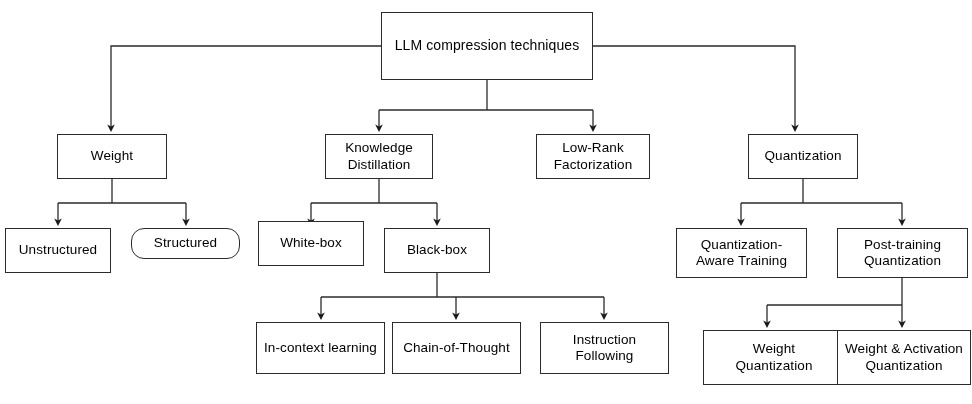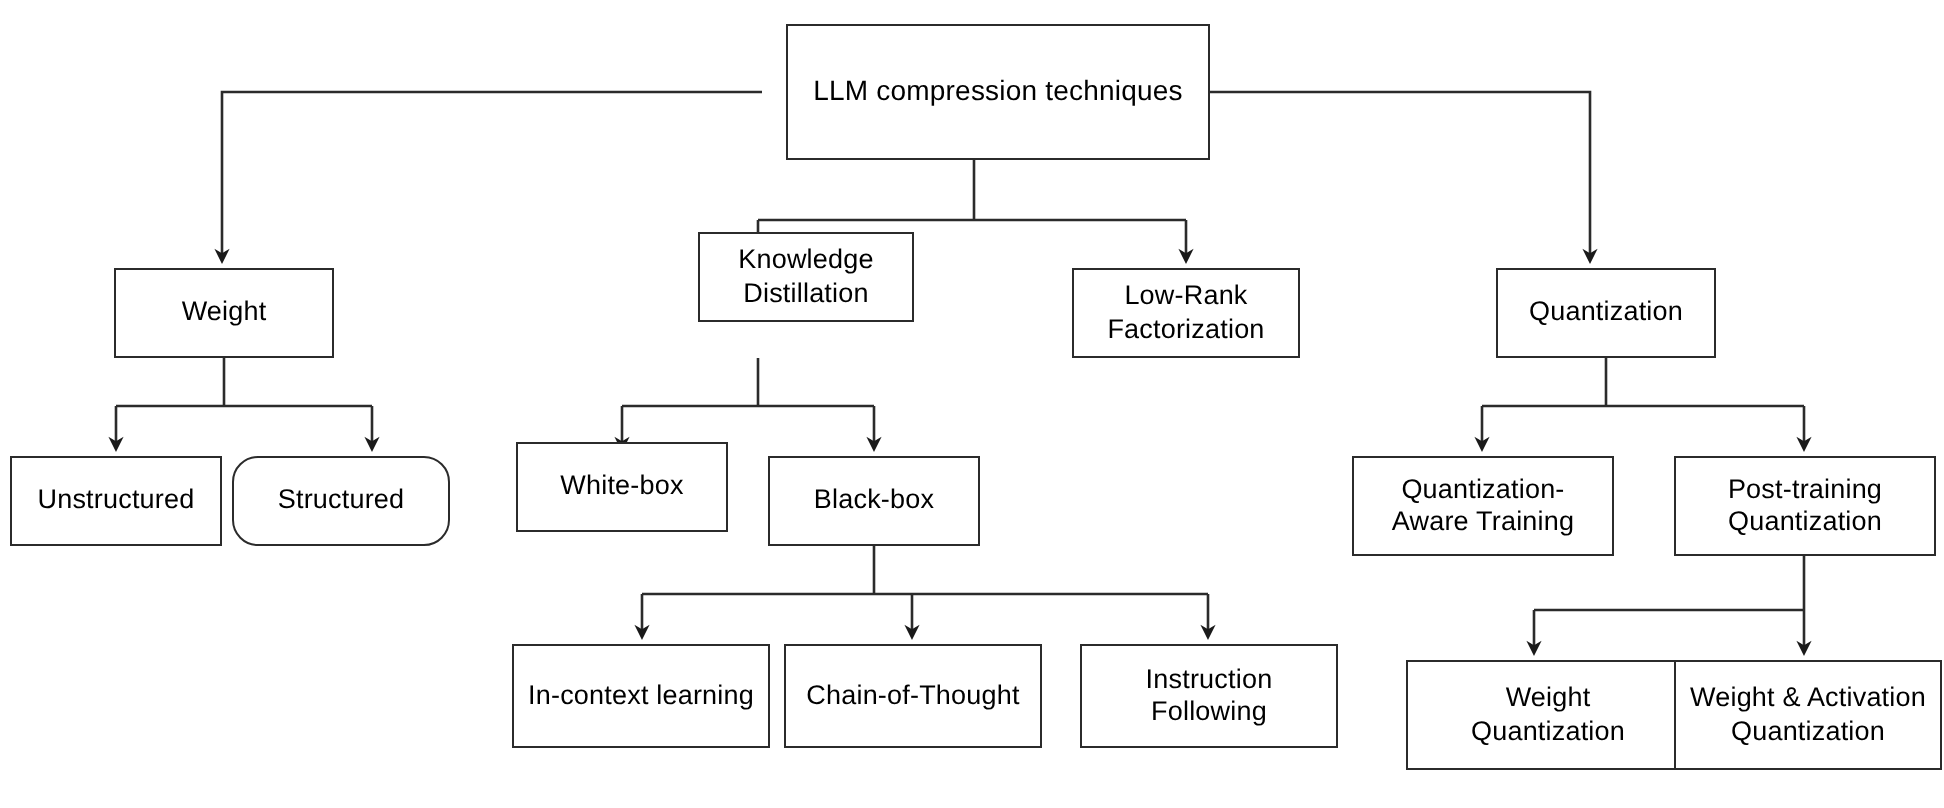--- a/index.html
+++ b/index.html
@@ -86,35 +86,35 @@
       <path d="M741,203 L741,222" marker-end="url(#arw)"></path>
       <path d="M902,203 L902,222" marker-end="url(#arw)"></path>
 
       <path d="M902,278 L902,305"></path>
       <path d="M767,305 L902,305"></path>
       <path d="M767,305 L767,324" marker-end="url(#arw)"></path>
       <path d="M902,305 L902,324" marker-end="url(#arw)"></path>
     </g>
   </svg>
 
-  <div class="node root" style="left:381px; top:12px; width:212px; height:68px;margin-left:12px;">LLM  compression techniques</div>
+  <div class="node root" style="left:381px; top:12px; width:212px; height:68px;">LLM  compression techniques</div>
 
   <div class="node" style="left:57px; top:134px; width:110px; height:45px;">Weight</div>
 
-  <div class="node" style="left:325px; top:116px; width:108px; height:45px;margin-left:24px;">Knowledge
+  <div class="node" style="left:325px; top:134px; width:108px; height:45px;">Knowledge
 Distillation</div>
 
   <div class="node" style="left:536px; top:134px; width:114px; height:45px;">Low-Rank
 Factorization</div>
 
   <div class="node" style="left:748px; top:134px; width:110px; height:45px;">Quantization</div>
 
   <div class="node" style="left:5px; top:228px; width:106px; height:45px;">Unstructured</div>
 
-  <div class="node" style="left:116px; top:228px; width:109px; height:45px;border-radius:13px;">Structured</div>
+  <div class="node" style="left:131px; top:228px; width:109px; height:31px;border-radius:13px;">Structured</div>
 
   <div class="node" style="left:258px; top:221px; width:106px; height:45px;">White-box</div>
 
   <div class="node" style="left:384px; top:228px; width:106px; height:45px;text-align:right;">Black-box</div>
 
   <div class="node" style="left:676px; top:228px; width:131px; height:50px;">Quantization-
 Aware Training</div>
 
   <div class="node" style="left:837px; top:228px; width:131px; height:50px;">Post-training
 Quantization</div>

